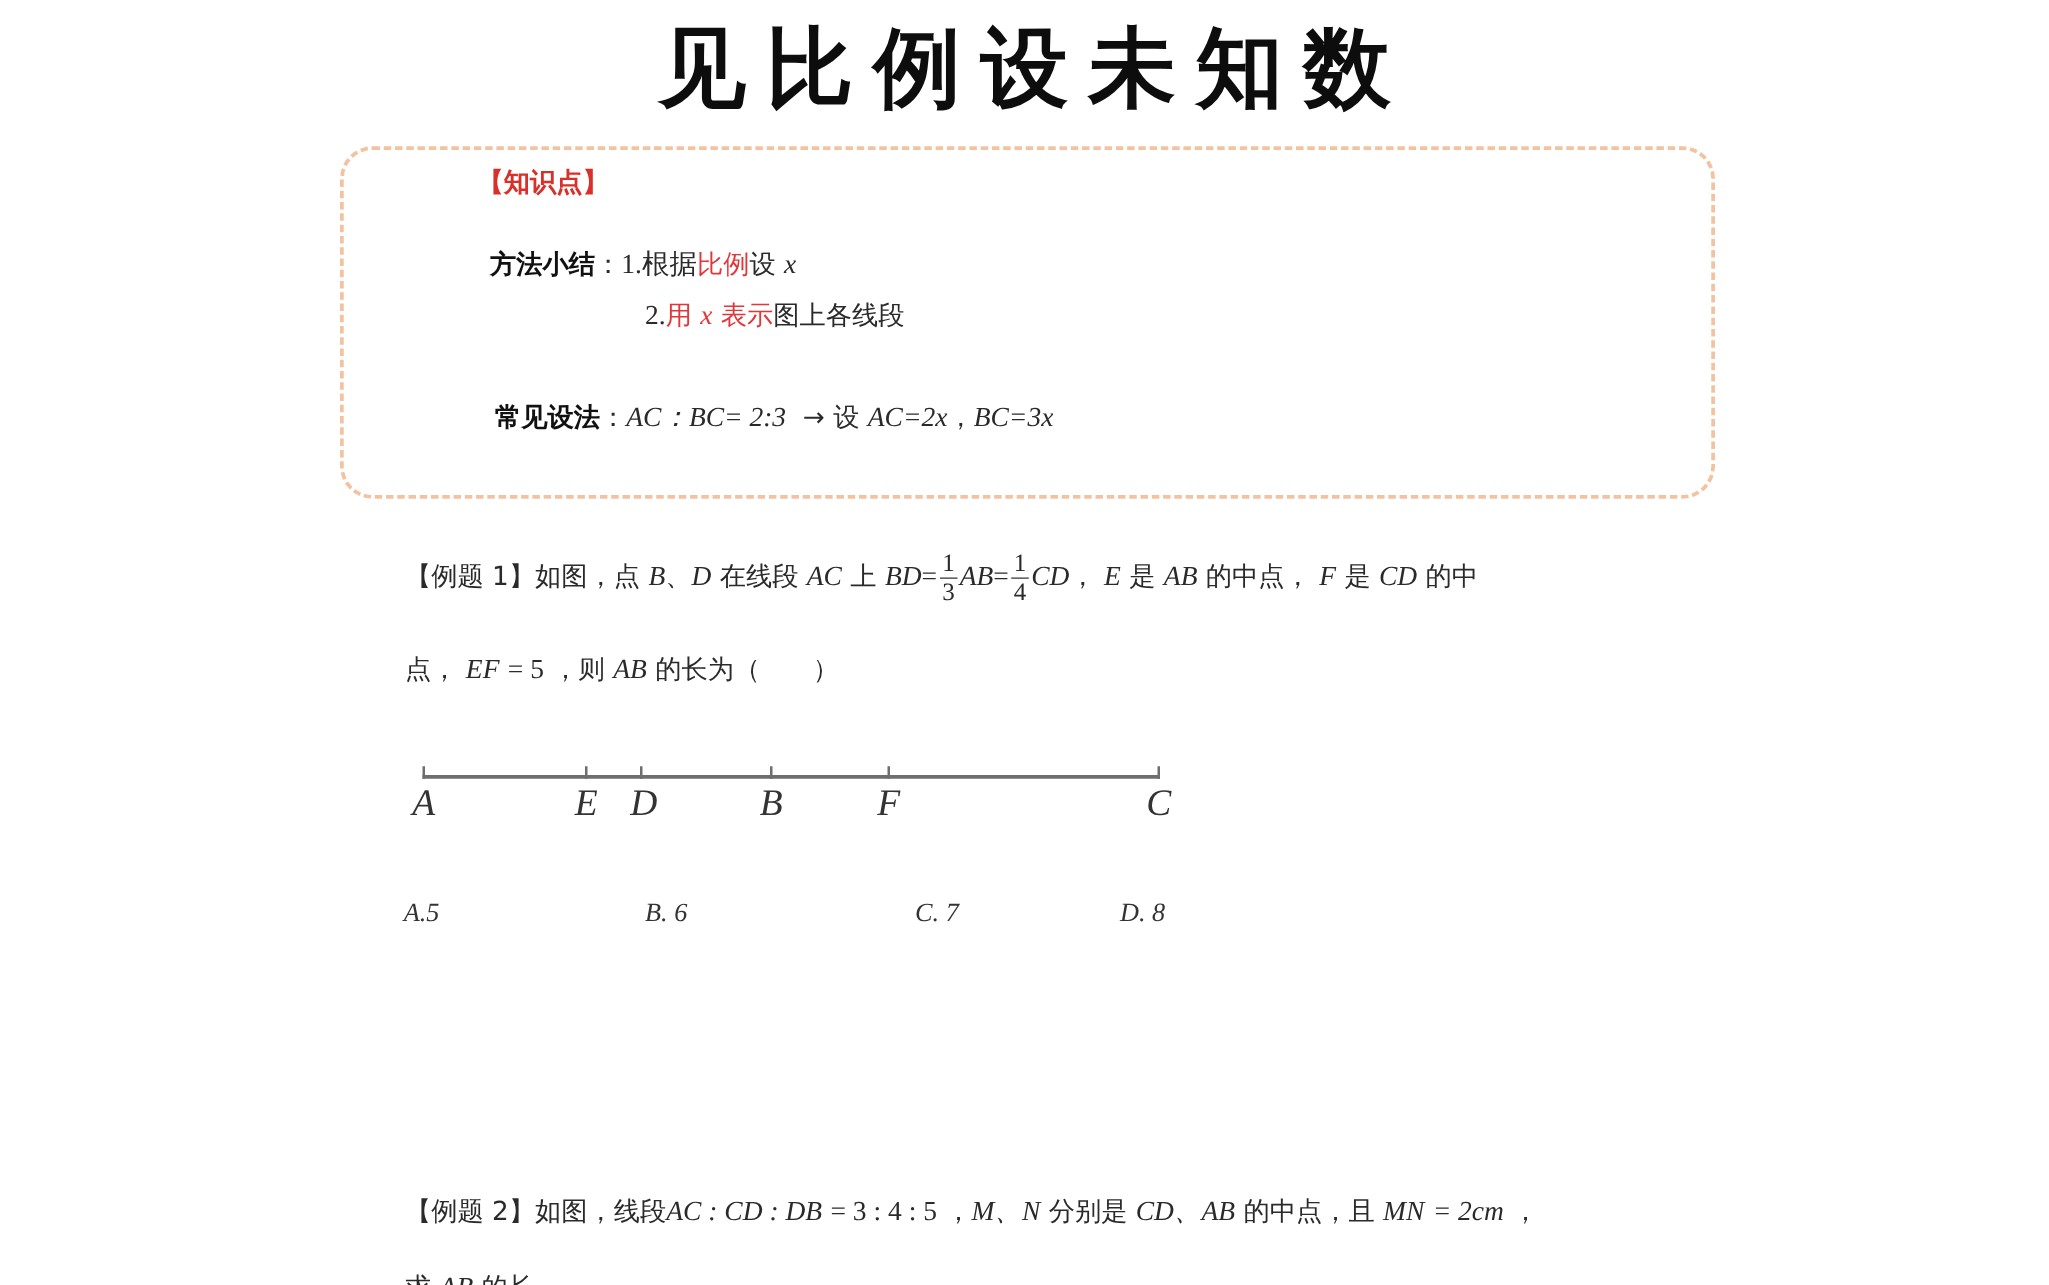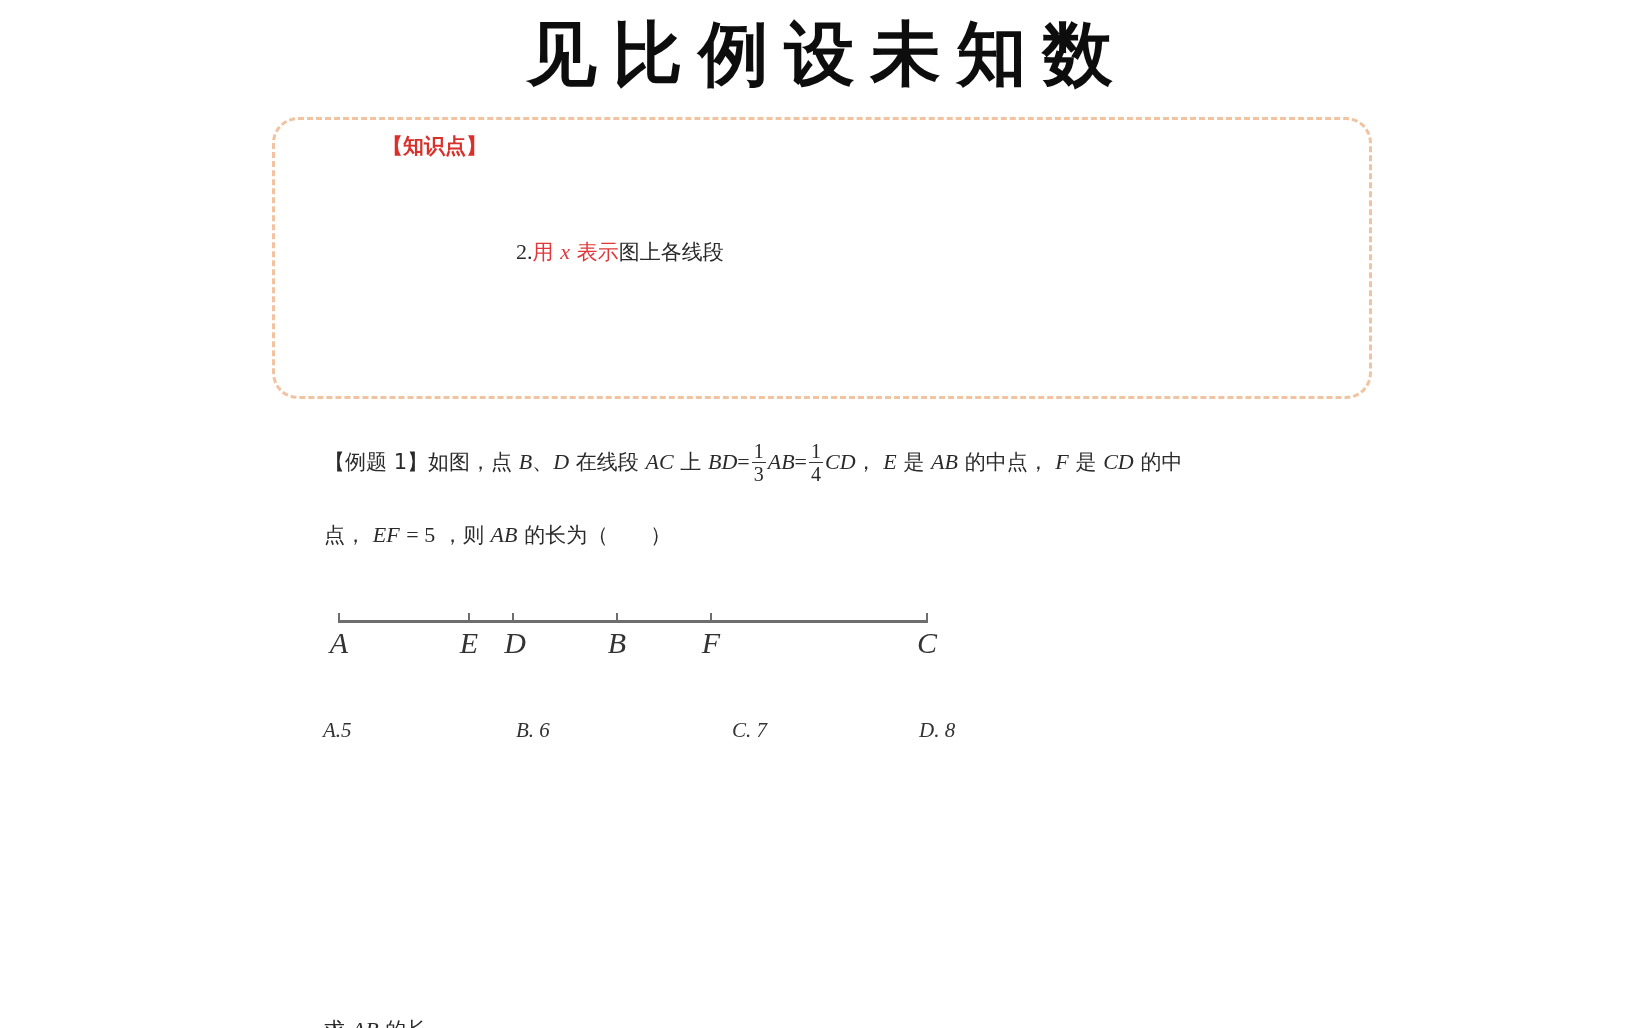--- a/index.html
+++ b/index.html
@@ -103,28 +103,38 @@
 <body>
 
 <div class="page">
 
   <div class="title">见比例设未知数</div>
 
   <div class="knowledge-box"></div>
 
   <div class="kp-heading">【知识点】</div>
 
+  <div class="kp-row" style="left:392px; top:196px;">
+    <span class="kp-label">方法小结</span><span>：</span><span class="n">1.根据</span><span class="red">比例</span><span>设</span>
+    <span class="m">x</span>
+  </div>
 
   <div class="kp-row" style="left:516px; top:237px;">
     <span class="n">2.</span><span class="red">用</span>
     <span class="m red">x</span>
     <span class="red">表示</span><span>图上各线段</span>
   </div>
 
 
+  <div class="kp-row" style="left:396px; top:319px;">
+    <span class="kp-label">常见设法</span><span>：</span><span class="m">AC：BC= 2:3</span>
+    &nbsp;<span>→</span>
+    <span>设</span>
+    <span class="m">AC=2x</span><span>，</span><span class="m">BC=3x</span>
+  </div>
 
 
   <div class="q-text" style="left:324px; top:440px;">
     <span>【例题 1】</span><span>如图，点</span>
     <span class="m">B</span><span>、</span><span class="m">D</span>
     <span>在线段</span>
     <span class="m">AC</span>
     <span>上</span>
     <span class="m">BD</span><span class="n">=</span><span class="frac"><span class="num">1</span><span class="den">3</span></span><span class="m">AB</span><span class="n">=</span><span class="frac"><span class="num">1</span><span class="den">4</span></span><span class="m">CD</span><span>，</span>
     <span class="m">E</span>
@@ -159,23 +169,34 @@
     <div class="pt-label" style="left:185px;">D</div>
     <div class="pt-label" style="left:287px;">B</div>
     <div class="pt-label" style="left:381px;">F</div>
     <div class="pt-label" style="left:597px;">C</div>
   </div>
 
   <div class="options">
     <span class="opt" style="left:323px;">A.5</span>
     <span class="opt" style="left:516px;">B. 6</span>
     <span class="opt" style="left:710px;margin-left:22px;">C. 7</span>
-    <span class="opt" style="left:919px;">D. 8</span>
-  </div>
-
+    <span class="opt" style="left:896px;">D. 8</span>
+  </div>
+
+  <div class="q-text" style="left:324px; top:954px;">
+    <span>【例题 2】</span><span>如图，线段</span><span class="m">AC : CD : DB</span>
+    <span class="n">= 3 : 4 : 5</span>
+    <span>，</span><span class="m">M、N</span>
+    <span>分别是</span>
+    <span class="m">CD、AB</span>
+    <span>的中点，且</span>
+    <span class="m">MN</span>
+    <span class="m">= 2cm</span>
+    <span>，</span>
+  </div>
 
   <div class="q-text" style="left:324px; top:1016px;">
     <span>求</span>
     <span class="m">AB</span>
     <span>的长</span>
   </div>
 
 </div>
 
 </body></html>

